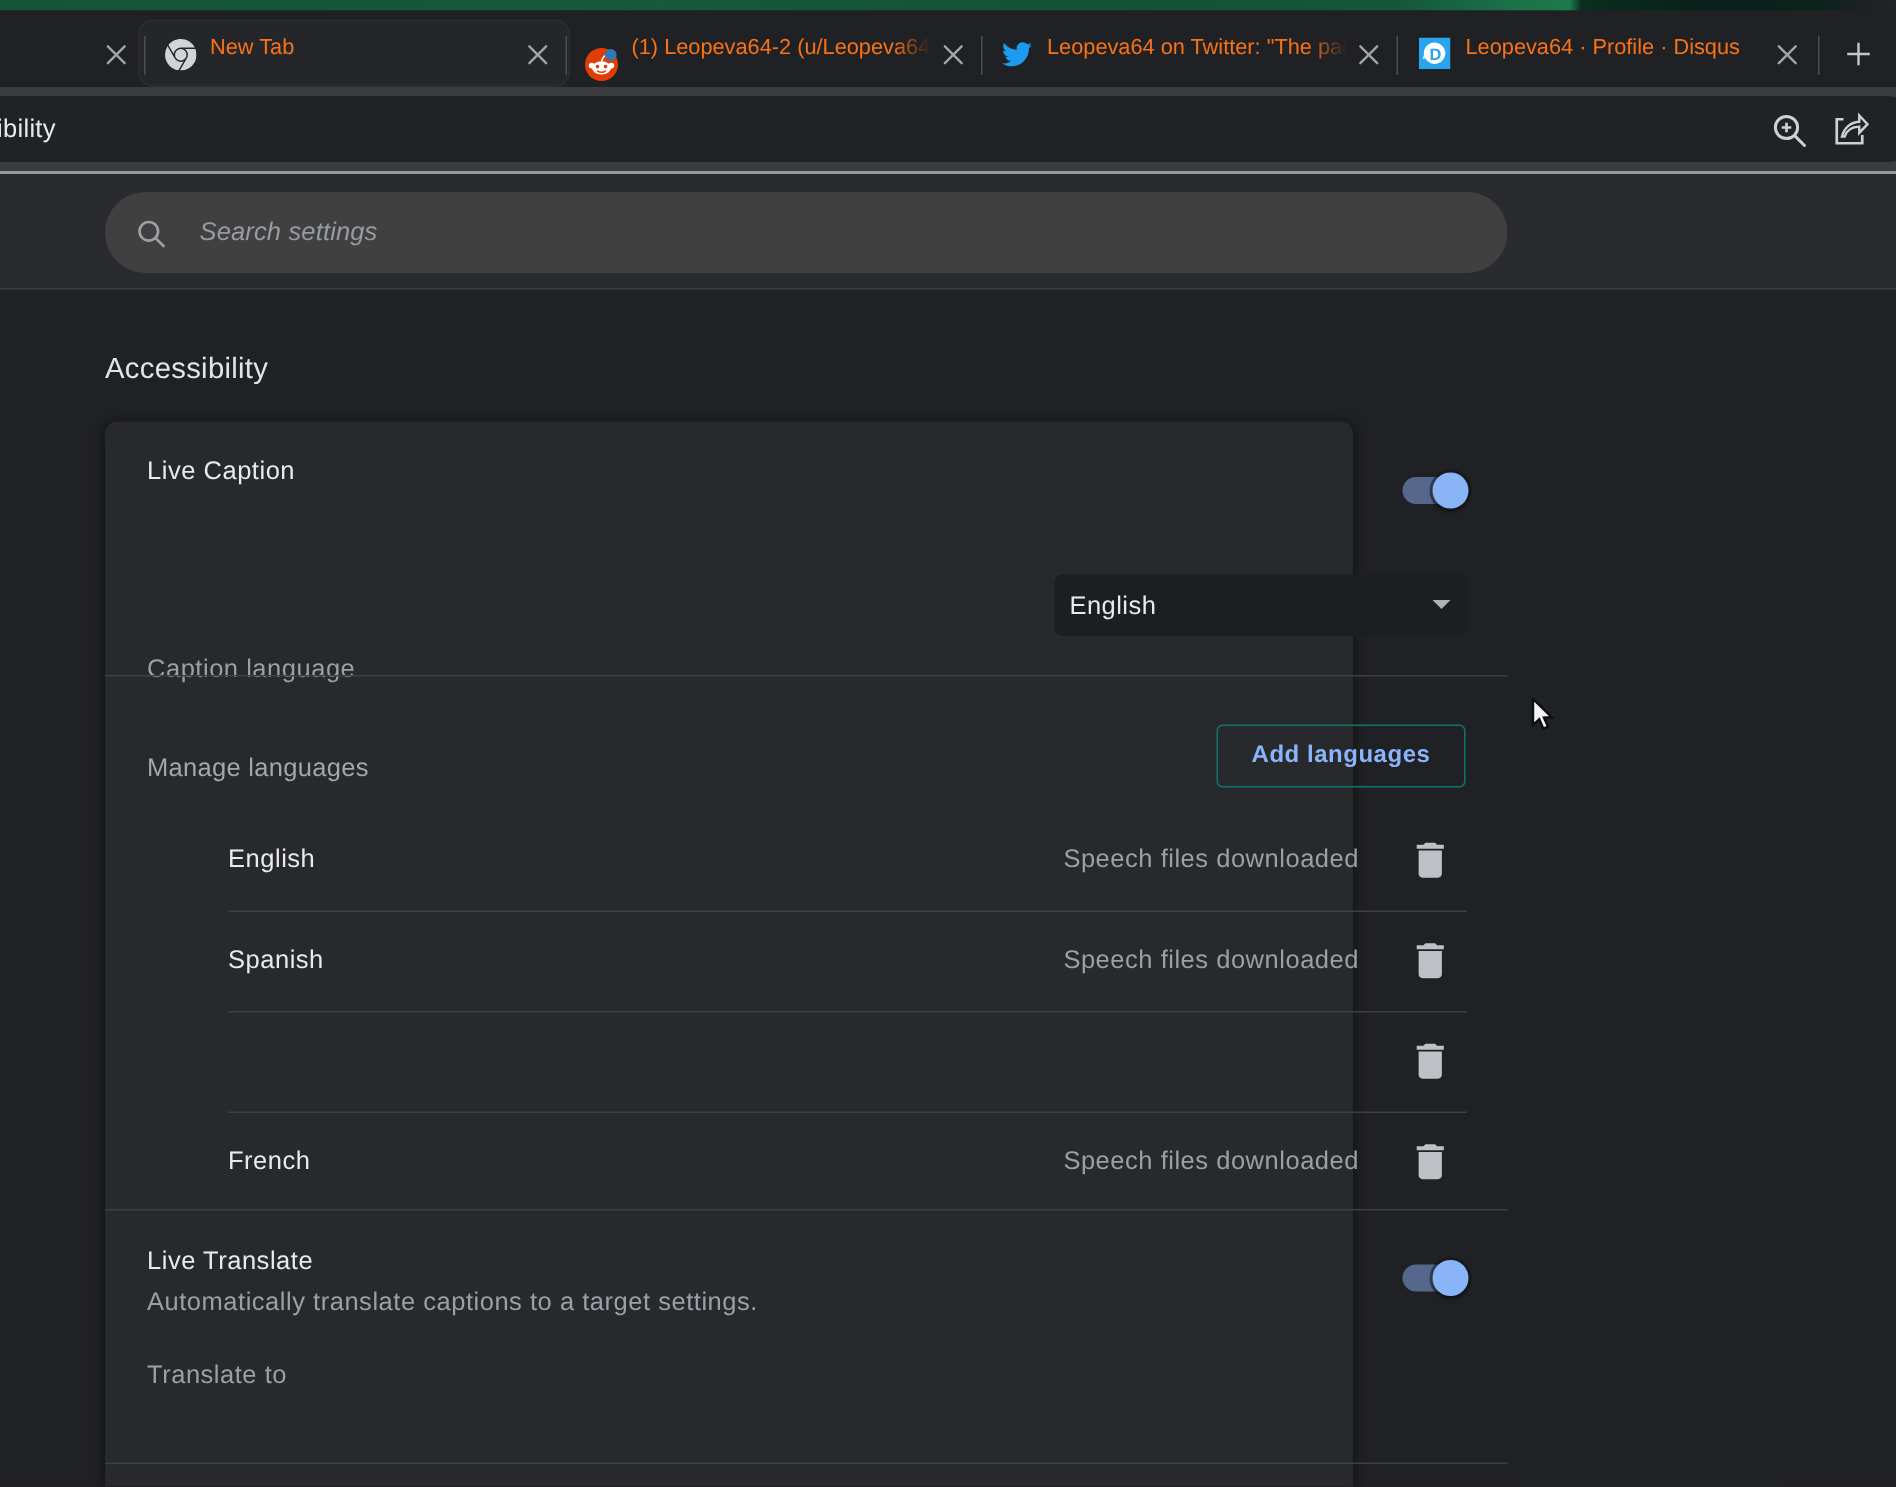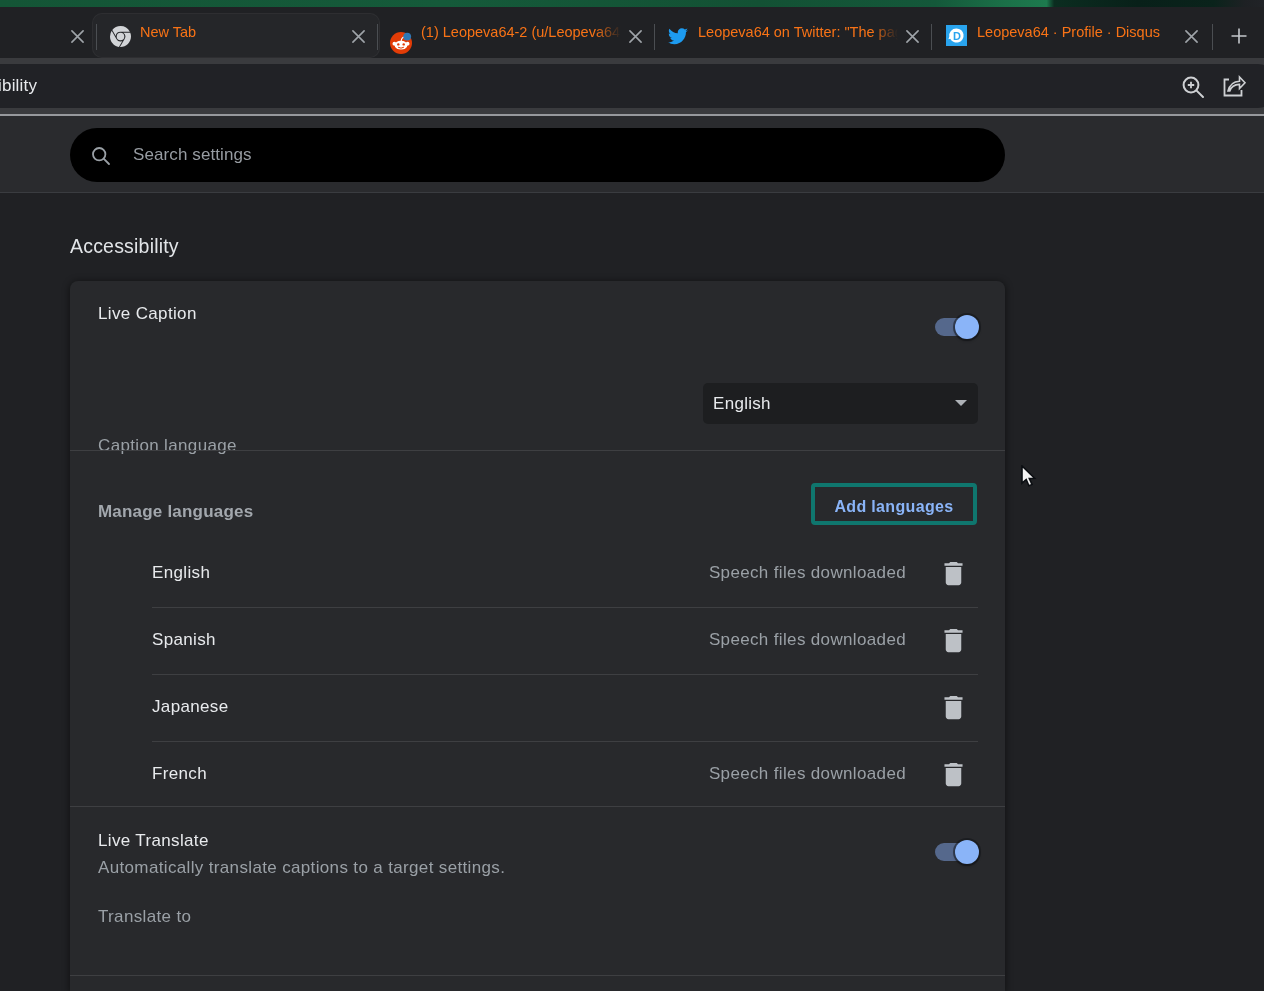--- a/index.html
+++ b/index.html
@@ -15,38 +15,38 @@
   .tabx svg { display:block; }
   .tabtitle { position:absolute; top:0; height:51px; line-height:51px; font-size:14.5px; color:#f97316; white-space:nowrap; overflow:hidden; }
   .fade { -webkit-mask-image:linear-gradient(90deg,#000 calc(100% - 26px),transparent 100%);
           mask-image:linear-gradient(90deg,#000 calc(100% - 26px),transparent 100%); }
   #toolbar { position:absolute; left:0; top:58px; width:1264px; height:56px; background:#3a3b3e; }
   #omnibox { position:absolute; left:-30px; top:6px; width:1310px; height:44px; border-radius:22px; background:#212226; }
   #urltail { position:absolute; left:-2px; top:76px; font-size:17px; color:#e8eaed; font-weight:400; letter-spacing:0.2px; }
   #brightline { position:absolute; left:0; top:114px; width:1264px; height:2px; background:#97999d; }
   
   #band { position:absolute; left:0; top:116px; width:1264px; height:77px; background:#2a2b2e; border-bottom:1px solid #3a3c40; z-index:5; }
-  #searchpill { position:absolute; left:70px; top:12px; width:935px; height:54px; border-radius:27px; background:#000000; }
+  #searchpill { position:absolute; left:70px; top:12px; width:935px; height:54px; border-radius:27px; background:#404040;font-style:italic; }
   #searchtext { position:absolute; left:63px; top:0; height:54px; line-height:54px; font-size:17px; color:#979ca2; letter-spacing:0.1px; }
   
   #page { position:absolute; left:0; top:184px; width:1264px; height:807px; background:#202124; }
   #heading { position:absolute; left:70px; top:51px; font-size:19.5px; line-height:22px; color:#e2e5e8; letter-spacing:0.2px; }
-  #card { position:absolute; left:70px; top:97px; width:935px; height:710px; background:#28292c;
+  #card { position:absolute; left:70px; top:97px; width:832px; height:710px; background:#28292c;
      border-radius:8px 8px 0 0; box-shadow:0 1px 7px 1px rgba(0,0,0,0.45); }
   .t1 { font-size:17px; line-height:20px; color:#e8eaed; letter-spacing:0.35px; }
   .t2 { font-size:17px; line-height:20px; color:#9aa0a6; letter-spacing:0.35px; }
   .divider { position:absolute; height:1px; background:#3e3f42; }
   .toggle { position:absolute; width:43px; height:18px; border-radius:9px; background:#55688c; }
   .toggle .knob { position:absolute; right:-1px; top:-3px; width:24px; height:24px; border-radius:50%;
      background:#8ab4f8; box-shadow:0 0 0 2px rgba(16,18,21,0.5), 0 2px 3px rgba(0,0,0,0.35); }
   .select { position:absolute; left:633px; width:275px; height:41px; border-radius:5px; background:#1d1e20; }
   .select .val { position:absolute; left:10px; top:0; height:41px; line-height:41px; font-size:17px; color:#e8eaed; letter-spacing:0.3px; }
   .select .arr { position:absolute; right:11px; top:17px; width:0; height:0;
      border-left:6px solid transparent; border-right:6px solid transparent; border-top:6px solid #aeb2b7; }
-  #addbtn { position:absolute; left:741px; top:202px; width:166px; height:42px; border:4px solid #0f766e;
+  #addbtn { position:absolute; left:741px; top:202px; width:166px; height:42px; border:1px solid #0f766e;
      border-radius:4px; color:#8ab4f8; font-size:16px; font-weight:700; text-align:center; line-height:40px; letter-spacing:0.35px; }
   .langrow { position:absolute; left:0; width:935px; height:67px; }
   .langname { position:absolute; left:82px; top:-1px; height:67px; line-height:67px; font-size:17px; color:#e8eaed; letter-spacing:0.35px; }
   .langstat { position:absolute; right:99px; top:-1px; height:67px; line-height:67px; font-size:17px; color:#9aa0a6; letter-spacing:0.35px; }
   .trash { position:absolute; left:868px; top:18px; }
 </style>
 </head>
 <body>
 <div id="green"></div>
 
@@ -157,41 +157,40 @@
       </div>
 
     <div class="t2 abs" style="left:28px; top:115px;margin-top:40px;">Caption language</div>
     <div class="select" style="top:102px;">
       <div class="val">English</div>
         <div class="arr"></div>
     </div>
 
     <div class="divider" style="left:0; top:169px; width:935px;"></div>
 
-    <div class="abs" style="left:28px; top:221px; font-size:17px; line-height:20px; color:#a2a7ad; font-weight:700; letter-spacing:0.2px;">Manage languages</div>
+    <div class="abs" style="left:28px; top:221px; font-size:17px; line-height:20px; color:#a2a7ad; font-weight:400; letter-spacing:0.2px;">Manage languages</div>
     <div id="addbtn">Add languages</div>
 
     <div class="langrow" style="top:259px;">
       <div class="langname">English</div>
       <div class="langstat">Speech files downloaded</div>
       <svg class="trash" viewBox="0 0 24 24" width="31" height="31" fill="#bdc1c6">
           <path d="M6 19c0 1.1.9 2 2 2h8c1.1 0 2-.9 2-2V7H6v12zM19 4h-3.5l-1-1h-5l-1 1H5v2h14V4z"></path>
         </svg>
     </div>
     <div class="divider" style="left:82px; top:326px; width:826px;"></div>
     <div class="langrow" style="top:326px;">
       <div class="langname">Spanish</div>
       <div class="langstat">Speech files downloaded</div>
       <svg class="trash" viewBox="0 0 24 24" width="31" height="31" fill="#bdc1c6">
           <path d="M6 19c0 1.1.9 2 2 2h8c1.1 0 2-.9 2-2V7H6v12zM19 4h-3.5l-1-1h-5l-1 1H5v2h14V4z"></path>
         </svg>
     </div>
     <div class="divider" style="left:82px; top:393px; width:826px;"></div>
     <div class="langrow" style="top:393px;">
-      <div class="langname">Japanese</div>
       <svg class="trash" viewBox="0 0 24 24" width="31" height="31" fill="#bdc1c6">
           <path d="M6 19c0 1.1.9 2 2 2h8c1.1 0 2-.9 2-2V7H6v12zM19 4h-3.5l-1-1h-5l-1 1H5v2h14V4z"></path>
         </svg>
     </div>
     <div class="divider" style="left:82px; top:460px; width:826px;"></div>
     <div class="langrow" style="top:460px;">
       <div class="langname">French</div>
       <div class="langstat">Speech files downloaded</div>
       <svg class="trash" viewBox="0 0 24 24" width="31" height="31" fill="#bdc1c6">
           <path d="M6 19c0 1.1.9 2 2 2h8c1.1 0 2-.9 2-2V7H6v12zM19 4h-3.5l-1-1h-5l-1 1H5v2h14V4z"></path>

